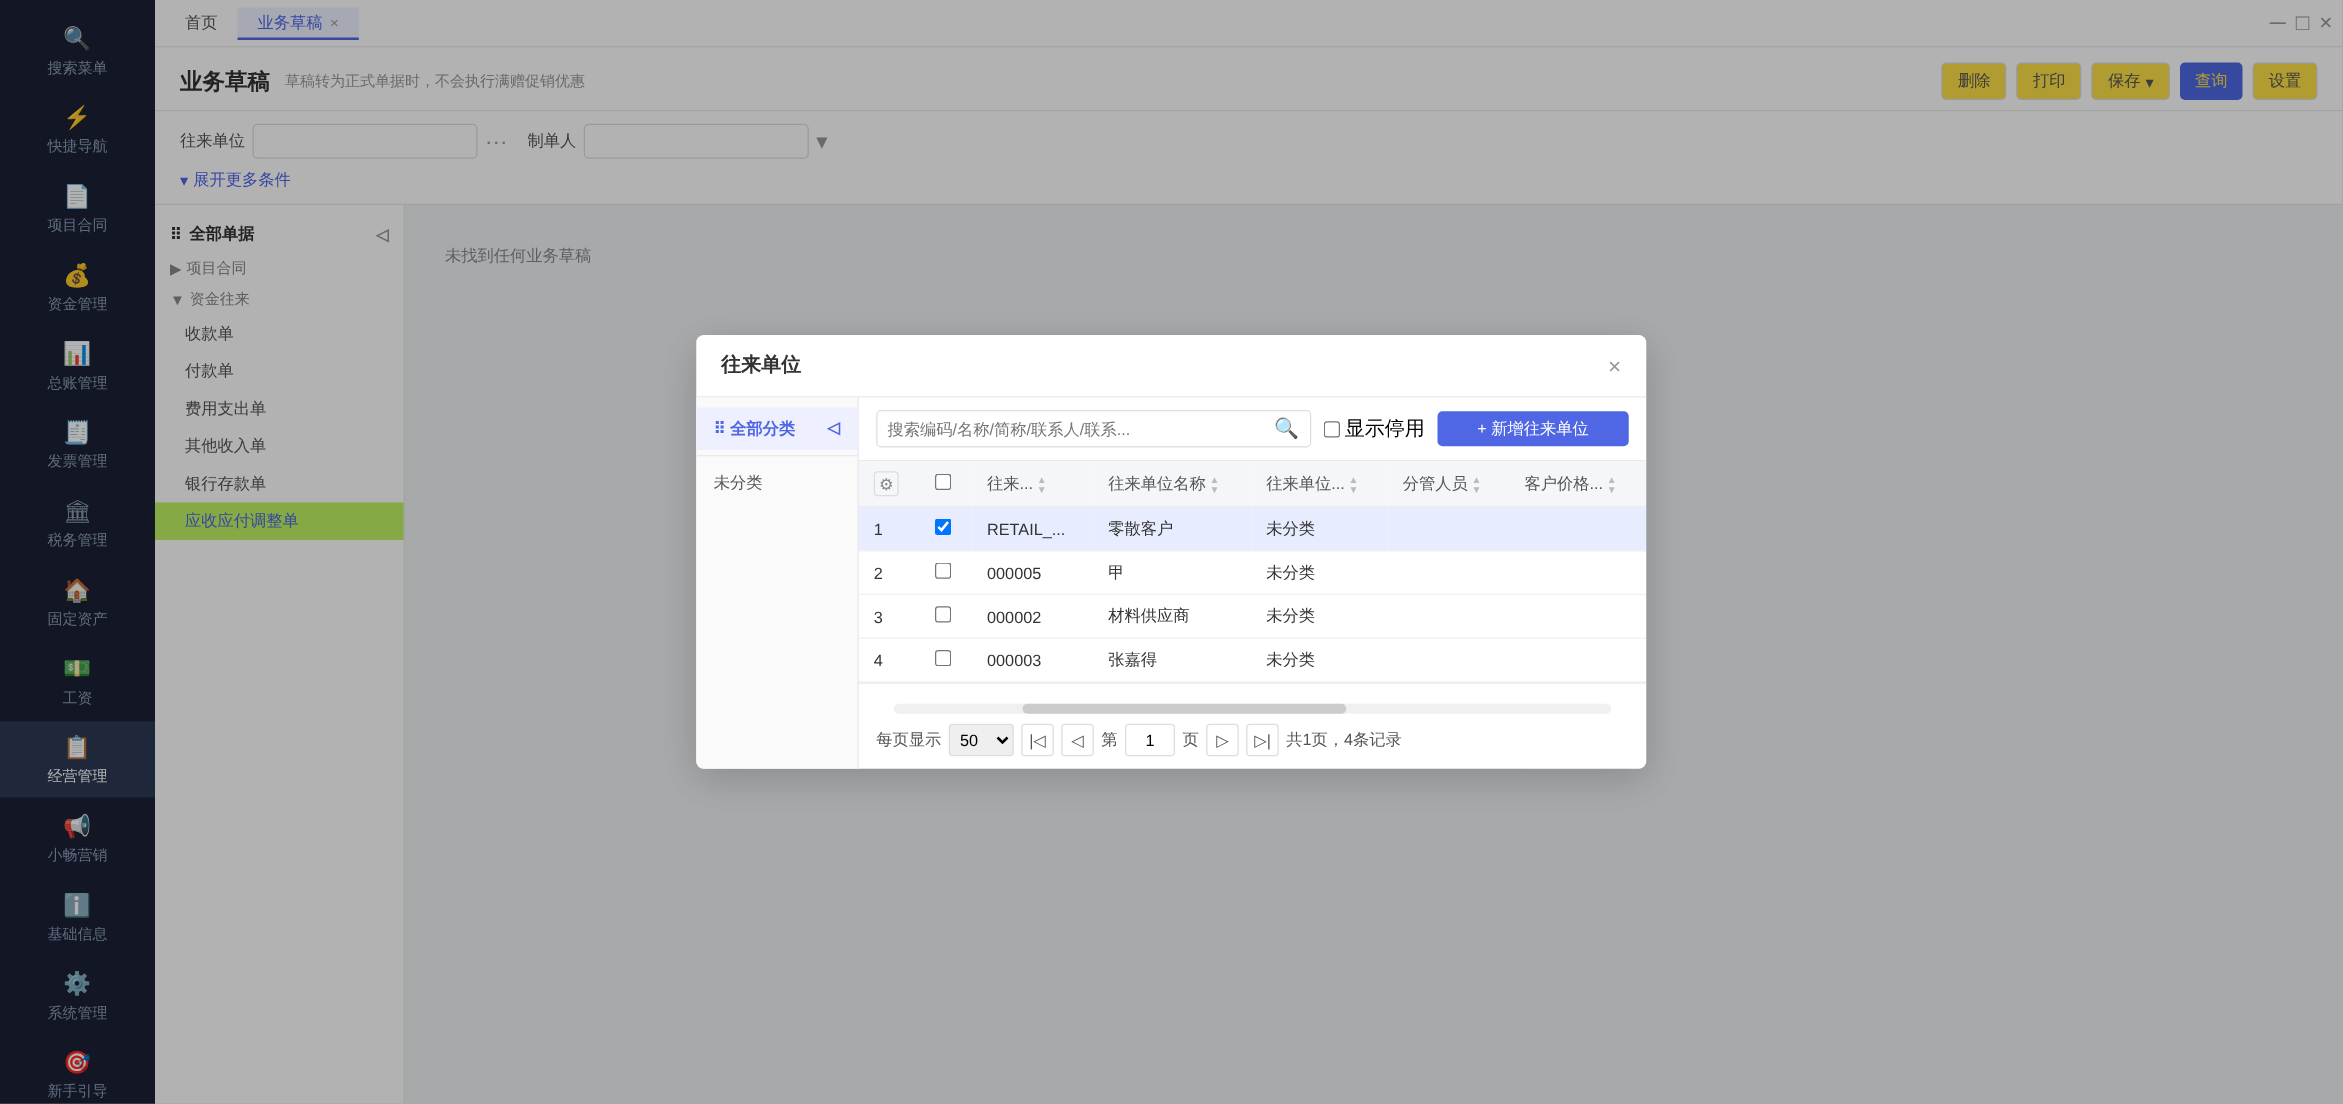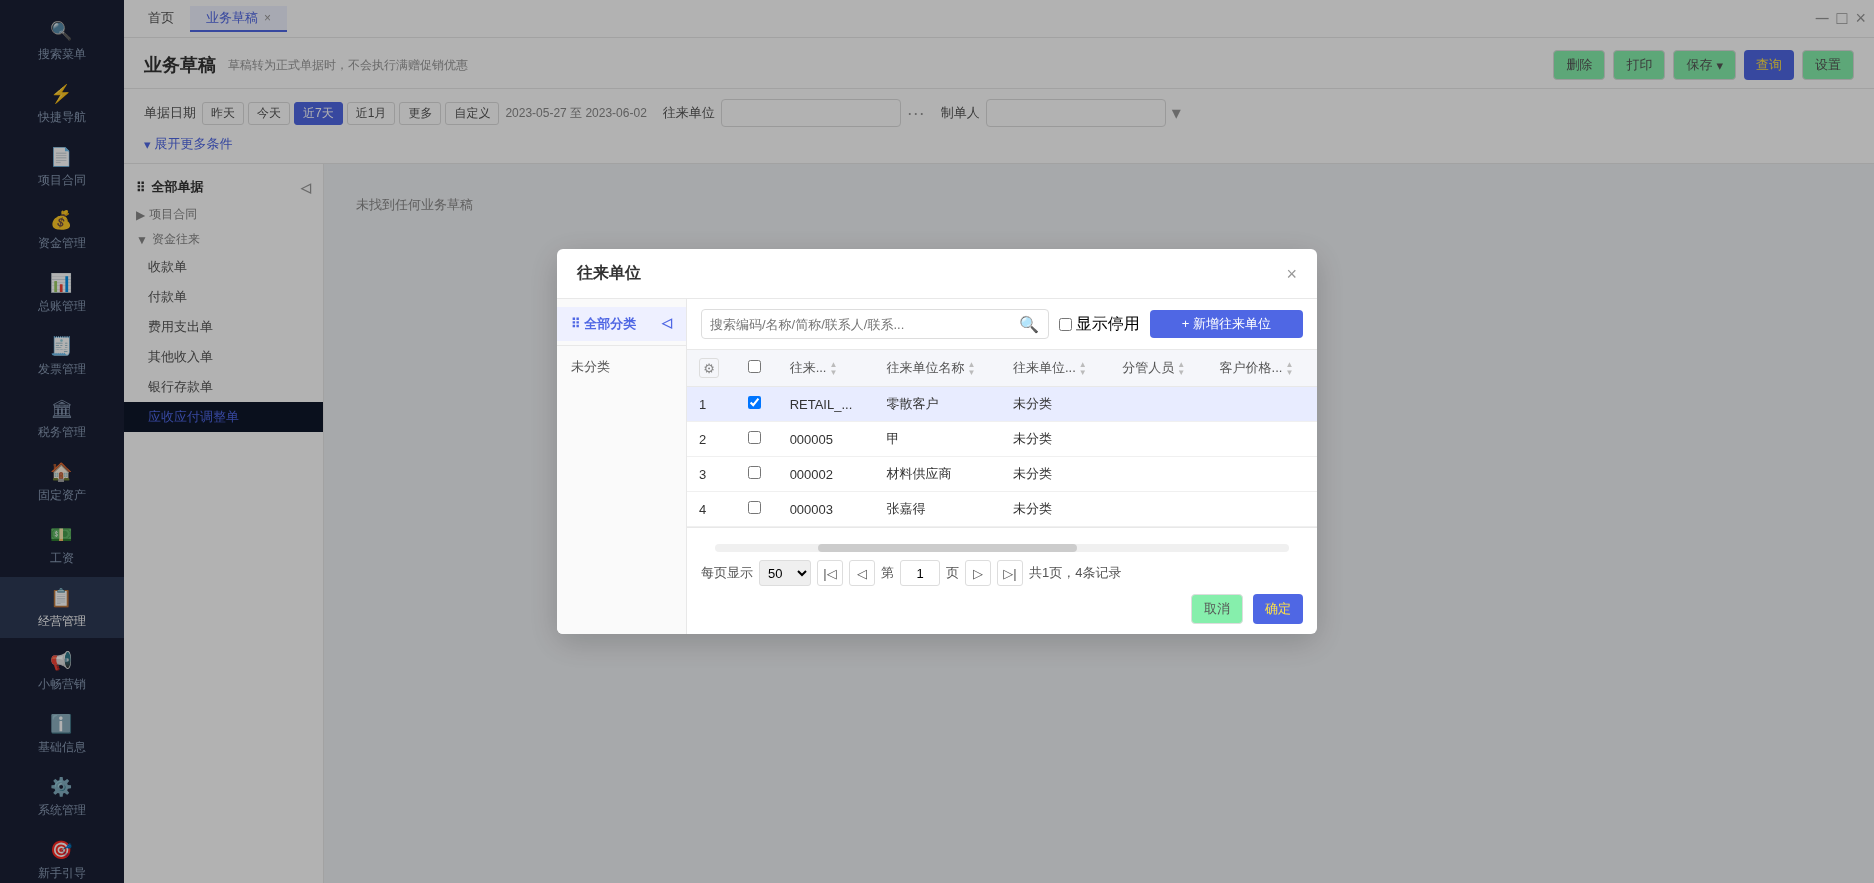--- a/index.html
+++ b/index.html
@@ -109,21 +109,21 @@
     }
     .page-actions {
       margin-left: auto;
       display: flex;
       gap: 8px;
     }
     .btn {
       padding: 5px 12px;
       border-radius: 4px;
       border: 1px solid #ddd;
-      background: #86efac;
+      background: #fde047;
       cursor: pointer;
       font-size: 13px;
       color: #555;
       display: flex;
       align-items: center;
       gap: 4px;
     }
     .btn-primary {
       background: #4f67e4;
       color: #fde047;
@@ -208,21 +208,21 @@
     }
     .tree-item {
       padding: 6px 12px 6px 24px;
       font-size: 13px;
       color: #555;
       cursor: pointer;
       display: flex;
       align-items: center;
       gap: 6px;
     }
-    .tree-item.active { background: #0f172a; color: #4f67e4; }
+    .tree-item.active { background: #bef264; color: #4f67e4; }
     .tree-section {
       padding: 4px 12px;
       font-size: 12px;
       color: #888;
       display: flex;
       align-items: center;
       gap: 4px;
     }
 
     
@@ -550,32 +550,20 @@
         <span>保存</span>
         <span>▾</span>
       </button>
       <button class="btn btn-primary">查询</button>
       <button class="btn">设置</button>
     </div>
   </div>
 
   <div class="filter-area">
     <div class="filter-row">
-      <div class="filter-item">
-        <span class="filter-label">单据日期</span>
-        <div class="filter-date-btns">
-          <button class="date-btn">昨天</button>
-          <button class="date-btn">今天</button>
-          <button class="date-btn active">近7天</button>
-          <button class="date-btn">近1月</button>
-          <button class="date-btn">更多</button>
-          <button class="date-btn">自定义</button>
-        </div>
-        <span style="font-size:12px;color:#888;">2023-05-27 至 2023-06-02</span>
-      </div>
       <div class="filter-item">
         <span class="filter-label">往来单位</span>
         <input class="filter-input" placeholder="" style="width: 180px;">
         <span style="color:#999;cursor:pointer;font-size:18px;">···</span>
       </div>
       <div class="filter-item">
         <span class="filter-label">制单人</span>
         <input class="filter-input" placeholder="" style="width: 180px;">
         <span style="color:#999;cursor:pointer;font-size:18px;">▾</span>
       </div>
@@ -785,21 +773,17 @@
             </select>
             <button class="page-btn">|◁</button>
             <button class="page-btn">◁</button>
             <span>第</span>
             <input class="page-input" value="1" style="">
             <span>页</span>
             <button class="page-btn">▷</button>
             <button class="page-btn">▷|</button>
             <span>共1页，4条记录</span>
           </div>
-          <div class="modal-action-bar">
-            <button class="btn">取消</button>
-            <button class="btn btn-primary">确定</button>
-          </div>
         </div>
       </div>
     </div>
   </div>
 </div>
 
 </body></html>

